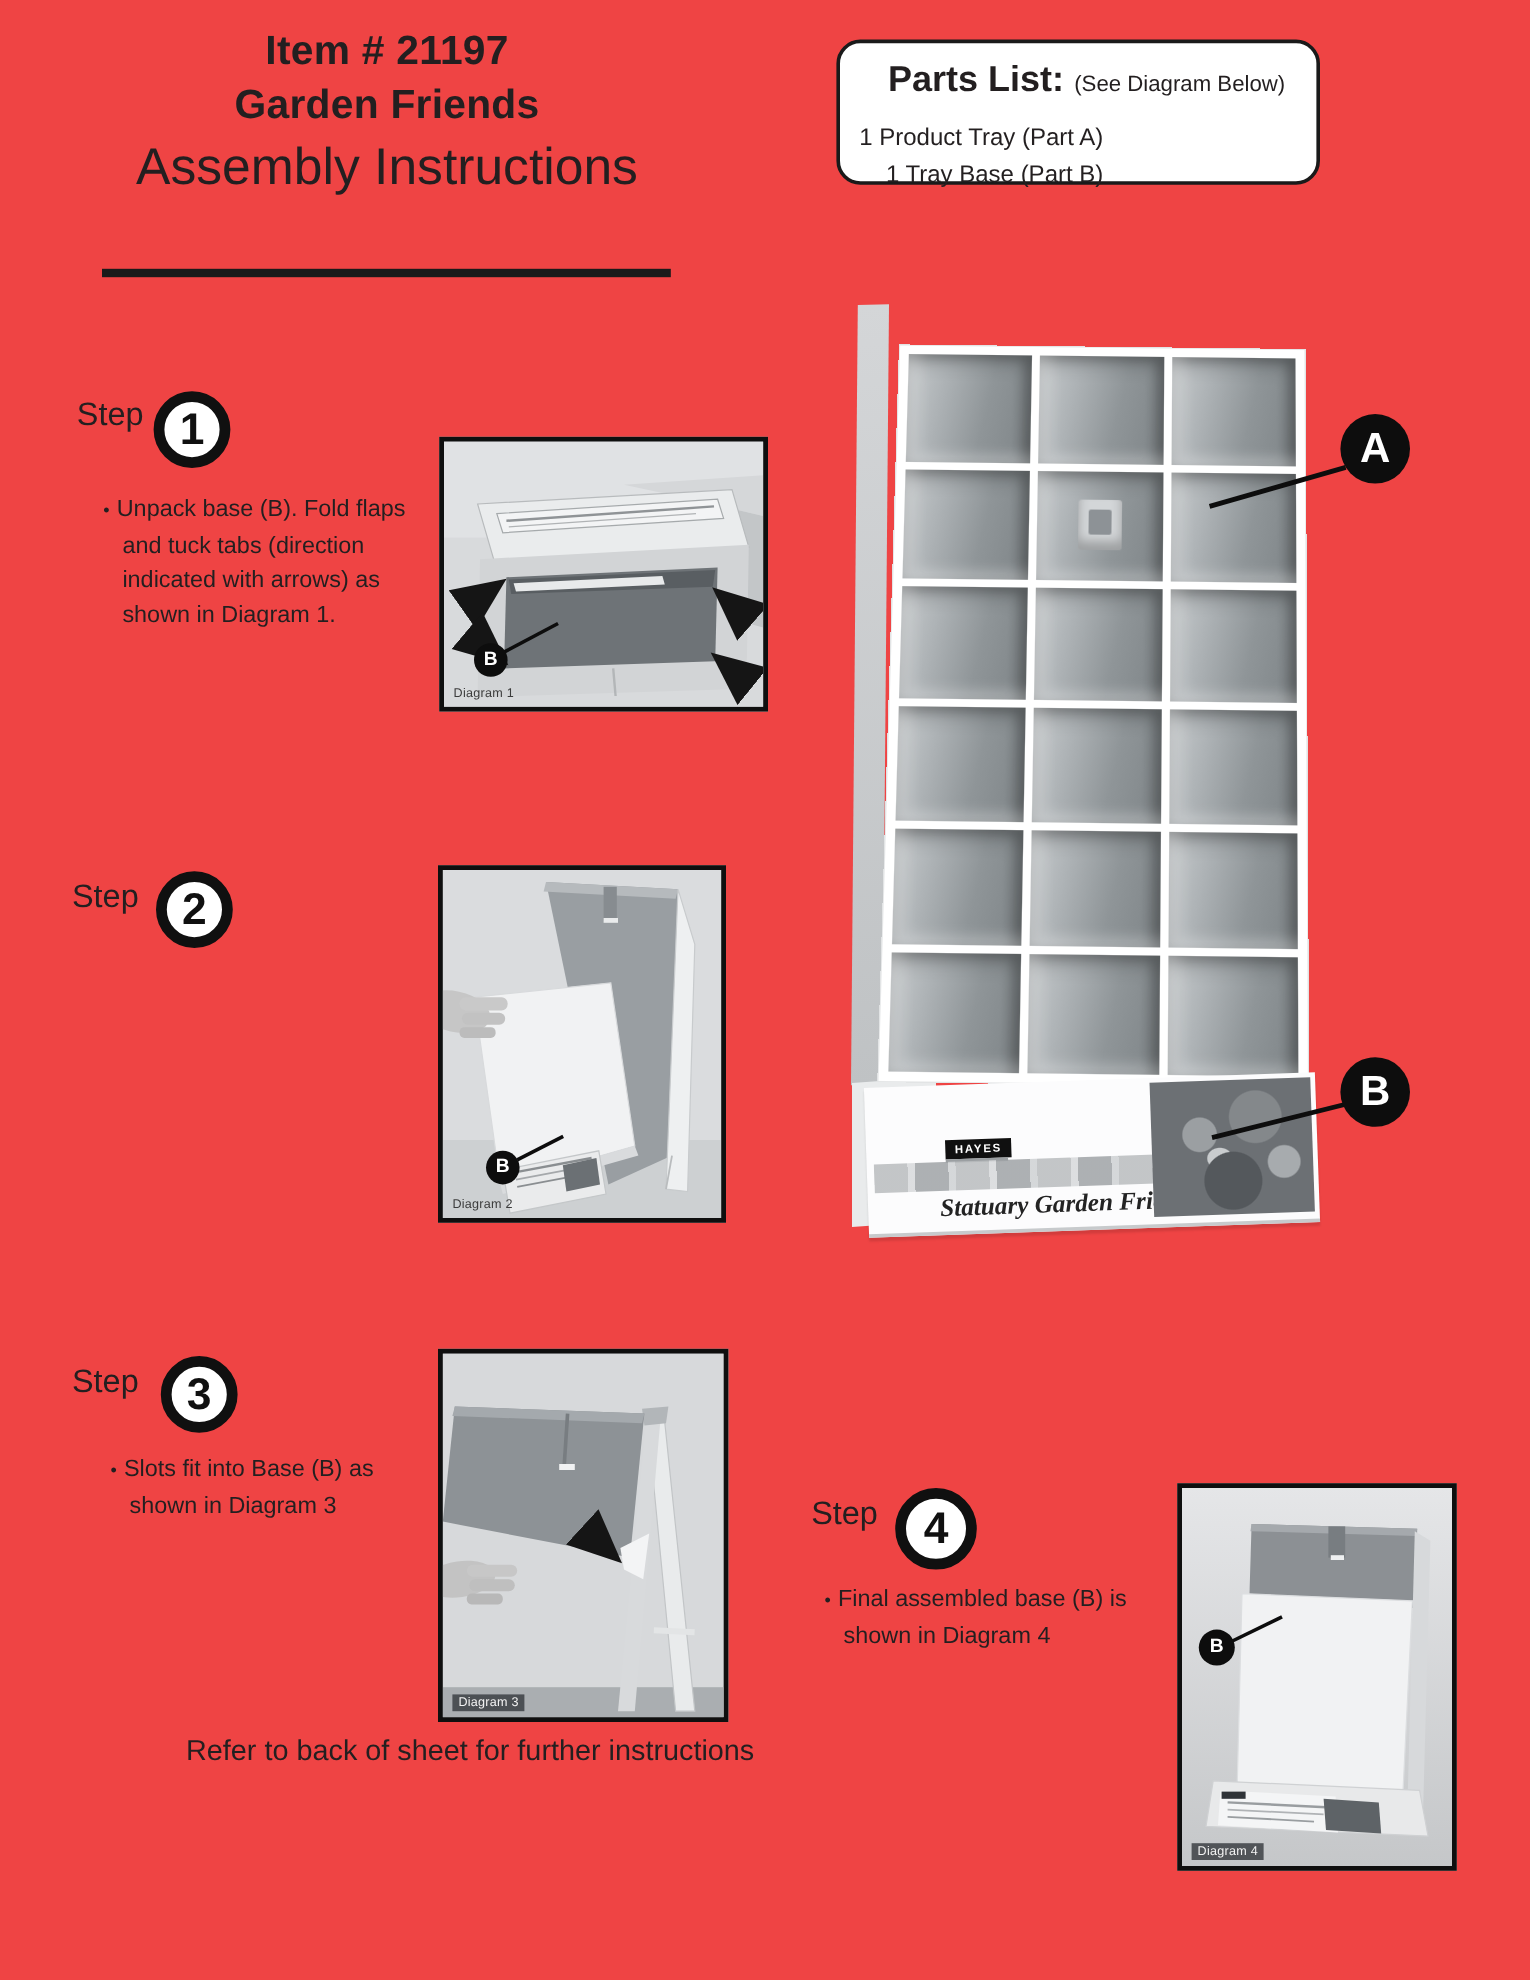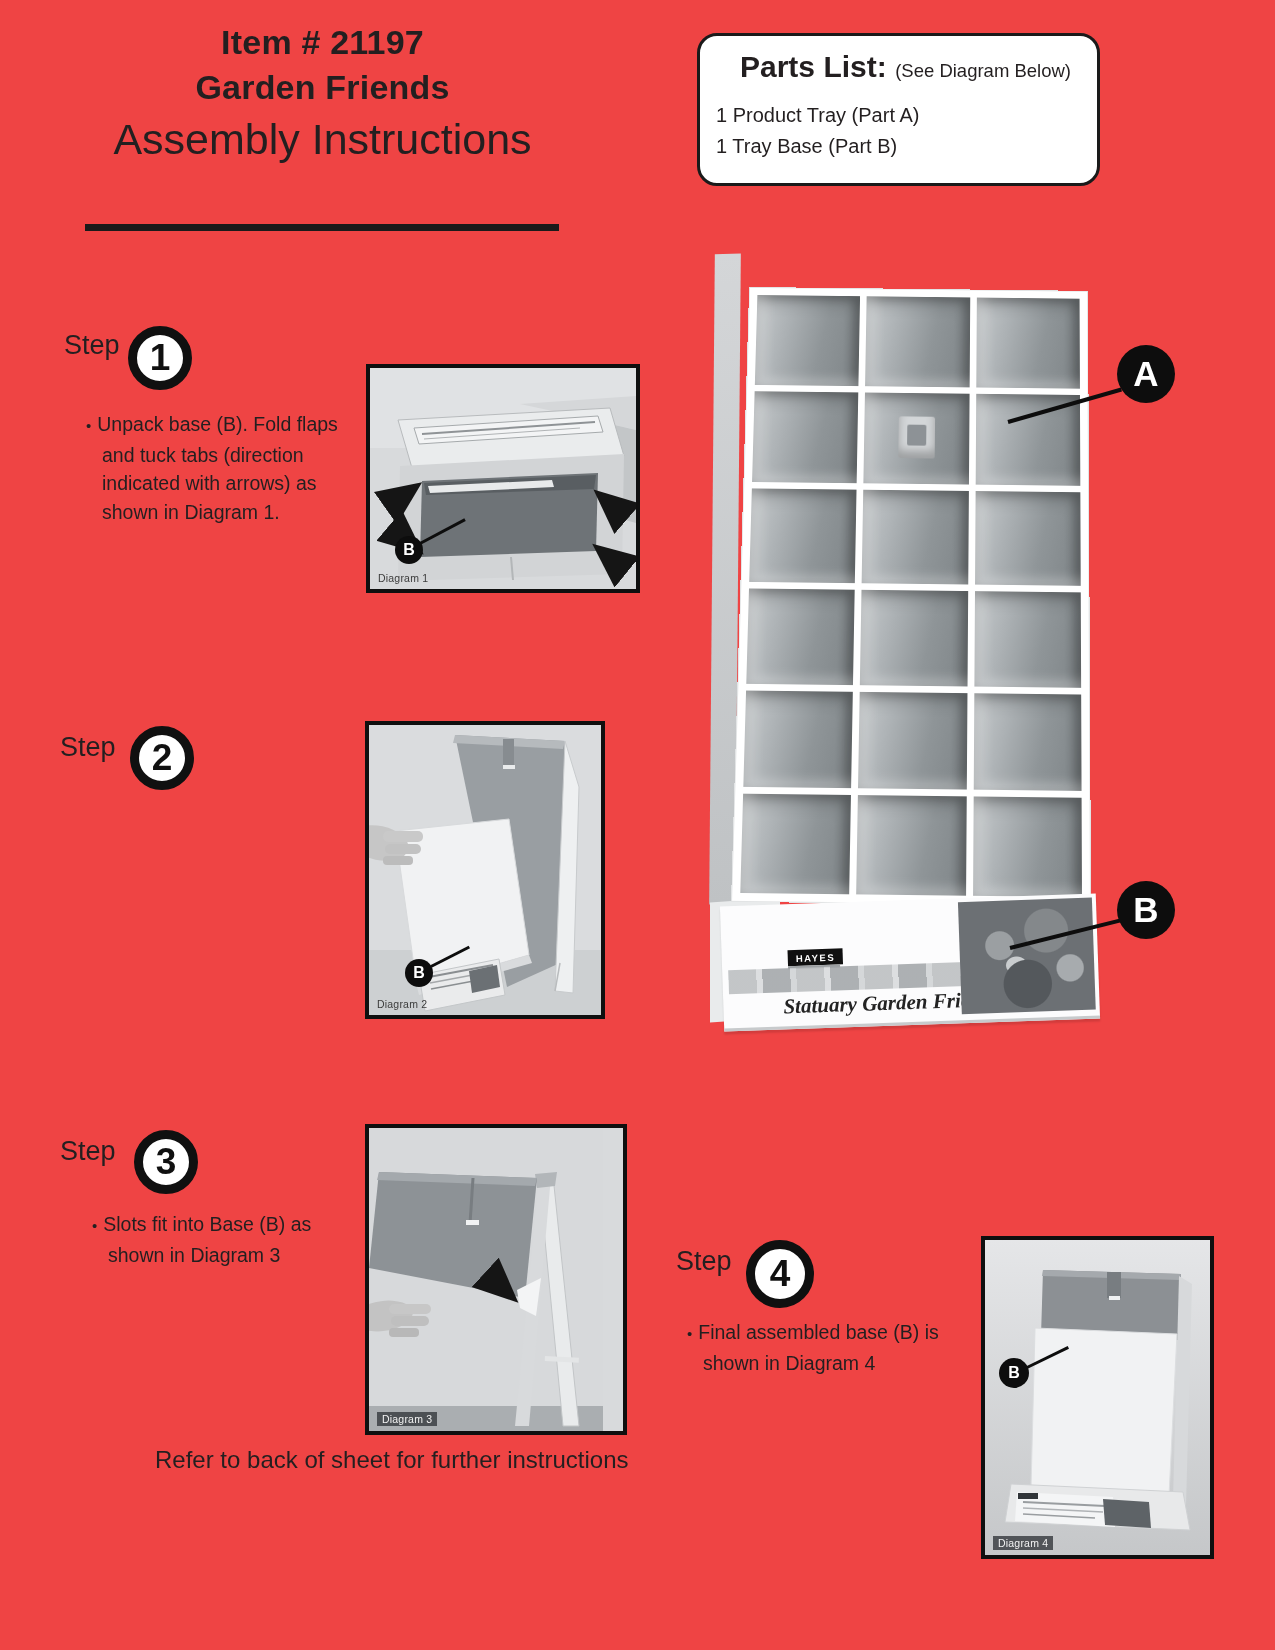--- a/index.html
+++ b/index.html
@@ -6,22 +6,22 @@
   .page{position:relative;width:1275px;height:1650px;margin:0 auto;background:#ef4444;
         font-family:"Liberation Sans", sans-serif;color:#231f20;overflow:hidden;}
 
   
   .title-block{position:absolute;left:40px;top:20px;width:565px;text-align:center;}
   .title-line{font-size:34px;font-weight:600;line-height:45px;letter-spacing:.2px;}
   .title-sub{font-size:43px;font-weight:400;line-height:54px;margin-top:2px;}
   .title-rule{position:absolute;left:85px;top:224px;width:474px;height:7px;background:#1a1a1a;}
 
   
-  .parts-box{position:absolute;left:697px;top:33px;width:403px;height:153px;
-             border:3px solid #1a1a1a;border-radius:20px;box-sizing:border-box;background:#fff;}
+  .parts-box{position:absolute;left:697px;top:33px;width:403px;height:121px;
+             border:3px solid #1a1a1a;border-radius:20px;box-sizing:border-box;background:#fff;text-align:right;}
   .parts-title-row{position:absolute;left:40px;top:14px;white-space:nowrap;}
   .parts-title{font-size:30px;font-weight:600;}
   .parts-note{font-size:18.5px;font-weight:400;margin-left:4px;}
   .parts-items{position:absolute;left:16px;top:64px;font-size:20px;line-height:31px;}
 
   
   .unit-side{position:absolute;left:712px;top:254px;width:26px;height:650px;
              background:linear-gradient(180deg,#d4d6d8,#bfc2c4);transform:skewY(-2deg) rotate(.5deg);}
   .unit-foot{position:absolute;left:710px;top:900px;width:70px;height:120px;background:#e9ebec;
              transform:skewY(-4deg);}
@@ -208,21 +208,21 @@
     <div class="pcall" style="left:36px;top:234px;">B</div>
     <div class="caption">Diagram 2</div>
   </div>
 
   <div class="step-label" style="left:60px;top:1136px;">Step</div>
   <div class="step-circle" style="left:134px;top:1130px;">3</div>
   <div class="step-text" style="left:92px;top:1210px;width:248px;">
     <span class="bullet">•</span><span>Slots fit into Base (B) as shown in Diagram 3</span>
   </div>
 
-  <div class="photo" style="left:365px;top:1124px;width:262px;height:311px;text-decoration:underline;">
+  <div class="photo" style="left:365px;top:1124px;width:242px;height:311px;text-decoration:underline;">
     <svg width="234" height="303" viewBox="0 0 234 303">
       <defs>
           <marker id="ah3" markerWidth="10" markerHeight="10" refX="7" refY="4" orient="auto">
             <path d="M0,0L9,4L0,8z" fill="#151515"></path>
           </marker>
         </defs>
       <rect width="234" height="303" fill="#d7d9db"></rect>
       <rect y="278" width="234" height="25" fill="#aaaeb1"></rect>
       <polygon points="170,50 184,48 210,298 194,298" fill="#e9ebec" stroke="#c2c5c7" stroke-width="1"></polygon>
       <polygon points="170,50 182,48 160,298 146,298" fill="#d8dadc"></polygon>

